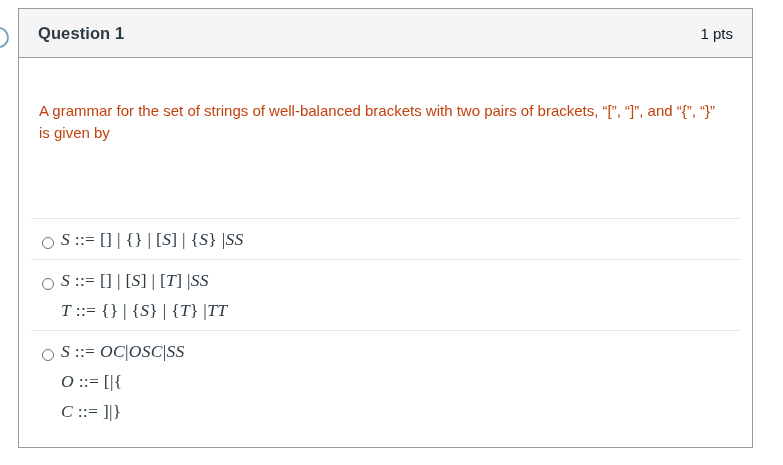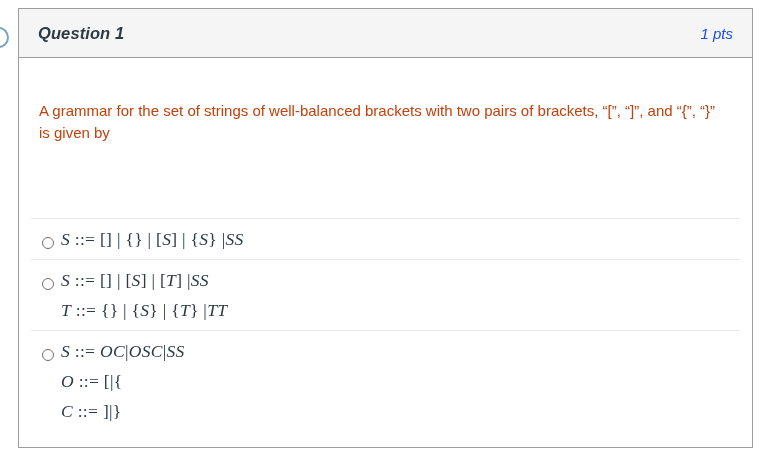--- a/index.html
+++ b/index.html
@@ -38,31 +38,30 @@
   }
   .card-header {
     height: 49px;
     box-sizing: border-box;
     background: #f5f5f5;
     border-bottom: 1px solid #9c9c9c;
     display: flex;
     align-items: center;
     justify-content: space-between;
     padding: 0 19px;
-    font-style: italic;
   }
   .question-title {
     font-size: 16.5px;
     font-weight: 700;
     color: #2d3b45;
     letter-spacing: 0.1px;
   }
   .points {
     font-size: 15px;
-    color: #1d4ed8;
+    color: #0f172a;
     margin-left: 23px;
   }
   .question-text {
     font-size: 15px;
     line-height: 22px;
     color: #c2410c;
     padding: 42px 22px 0 20px;
     margin: 0 0 74px 0;
   }
   .options-list {

